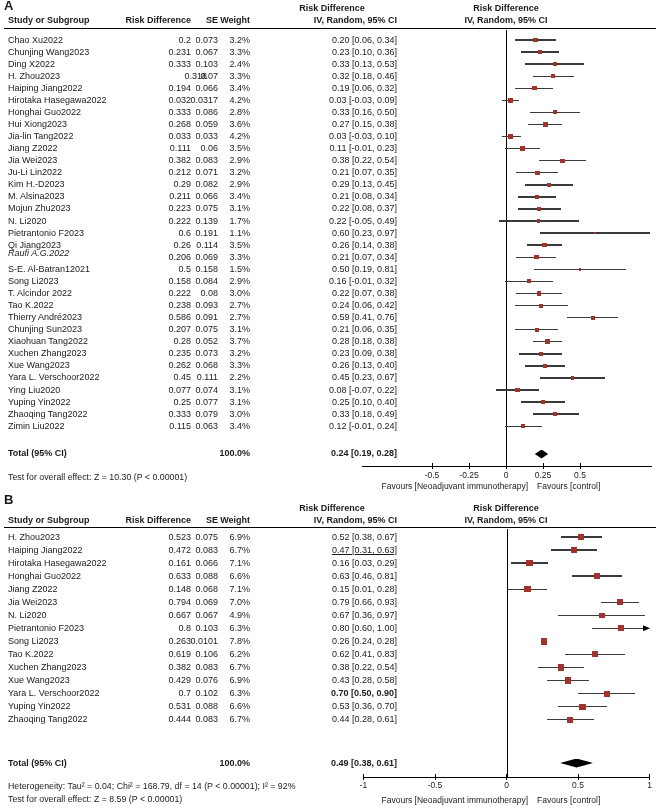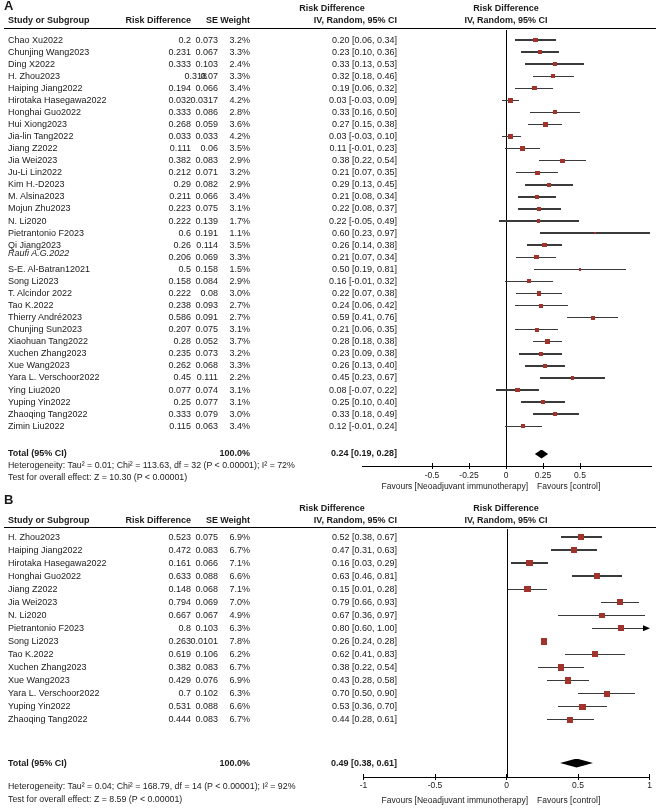--- a/index.html
+++ b/index.html
@@ -37,21 +37,20 @@
     <div class="abs b r" style="left:121px;top:15px;width:70px;">Risk Difference</div>
     <div class="abs b r" style="left:148px;top:15px;width:70px;">SE</div>
     <div class="abs b r" style="left:180px;top:15px;width:70px;">Weight</div>
     <div class="abs b r" style="left:277px;top:15px;width:120px;">IV, Random, 95% CI</div>
     <div class="abs b c" style="left:426px;top:15px;width:160px;">IV, Random, 95% CI</div>
     <div class="rule" style="left:4px;top:28px;width:652px;"></div>
 
     <div class="abs b" style="left:8px;top:448px;">Total (95% CI)</div>
     <div class="abs b r" style="left:180px;top:448px;width:70px;">100.0%</div>
     <div class="abs b r" style="left:277px;top:448px;width:120px;">0.24 [0.19, 0.28]</div>
-    <div class="abs small" style="left:8px;top:460px;">Heterogeneity: Tau² = 0.01; Chi² = 113.63, df = 32 (P &lt; 0.00001); I² = 72%</div>
     <div class="abs small" style="left:8px;top:472px;">Test for overall effect: Z = 10.30 (P &lt; 0.00001)</div>
 
     <div class="abs fav r" style="left:280px;top:481px;width:248px;">Favours [Neoadjuvant immunotherapy]</div>
     <div class="abs fav" style="left:537px;top:481px;">Favours [control]</div>
   <div class="zline" style="left: 506px; top: 30px; height: 436px;"></div>
       <div class="abs" style="left: 8px; top: 35px; width: 170px;">Chao Xu2022</div>
       <div class="abs r" style="left: 121px; top: 35px; width: 70px;">0.2</div>
       <div class="abs r" style="left: 148px; top: 35px; width: 70px;">0.073</div>
       <div class="abs r" style="left: 180px; top: 35px; width: 70px;">3.2%</div>
       <div class="abs r" style="left: 277px; top: 35px; width: 120px;">0.20 [0.06, 0.34]</div>
@@ -322,21 +321,21 @@
       <div class="abs r" style="left: 121px; top: 532px; width: 70px;">0.523</div>
       <div class="abs r" style="left: 148px; top: 532px; width: 70px;">0.075</div>
       <div class="abs r" style="left: 180px; top: 532px; width: 70px;">6.9%</div>
       <div class="abs r" style="left: 277px; top: 532px; width: 120px;">0.52 [0.38, 0.67]</div>
       <div class="ciline" style="left: 560.84px; top: 536.3px; width: 41.47px;"></div>
       <div class="marker" style="left: 578.137px; top: 533.848px; width: 6.30428px; height: 6.30428px;"></div>
       <div class="abs" style="left: 8px; top: 545px; width: 170px;">Haiping Jiang2022</div>
       <div class="abs r" style="left: 121px; top: 545px; width: 70px;">0.472</div>
       <div class="abs r" style="left: 148px; top: 545px; width: 70px;">0.083</div>
       <div class="abs r" style="left: 180px; top: 545px; width: 70px;">6.7%</div>
-      <div class="abs r" style="left: 277px; top: 545px; width: 120px;">0.47 [0.31, 0.63]</div>
+      <div class="abs r" style="left: 277px; top: 545px; width: 120px; text-decoration: underline;">0.47 [0.31, 0.63]</div>
       <div class="ciline" style="left: 550.83px; top: 549.35px; width: 45.76px;"></div>
       <div class="marker" style="left: 570.89px; top: 546.944px; width: 6.21225px; height: 6.21225px;"></div>
       <div class="abs" style="left: 8px; top: 558px; width: 170px;">Hirotaka Hasegawa2022</div>
       <div class="abs r" style="left: 121px; top: 558px; width: 70px;">0.161</div>
       <div class="abs r" style="left: 148px; top: 558px; width: 70px;">0.066</div>
       <div class="abs r" style="left: 180px; top: 558px; width: 70px;">7.1%</div>
       <div class="abs r" style="left: 277px; top: 558px; width: 120px;">0.16 [0.03, 0.29]</div>
       <div class="ciline" style="left: 510.79px; top: 562.4px; width: 37.18px;"></div>
       <div class="marker" style="left: 526.326px; top: 559.903px; width: 6.395px; height: 6.395px;"></div>
       <div class="abs" style="left: 8px; top: 571px; width: 170px;">Honghai Guo2022</div>
@@ -400,21 +399,21 @@
       <div class="abs r" style="left: 121px; top: 675px; width: 70px;">0.429</div>
       <div class="abs r" style="left: 148px; top: 675px; width: 70px;">0.076</div>
       <div class="abs r" style="left: 180px; top: 675px; width: 70px;">6.9%</div>
       <div class="abs r" style="left: 277px; top: 675px; width: 120px;">0.43 [0.28, 0.58]</div>
       <div class="ciline" style="left: 546.54px; top: 679.85px; width: 42.9px;"></div>
       <div class="marker" style="left: 564.695px; top: 677.398px; width: 6.30428px; height: 6.30428px;"></div>
       <div class="abs" style="left: 8px; top: 688px; width: 170px;">Yara L. Verschoor2022</div>
       <div class="abs r" style="left: 121px; top: 688px; width: 70px;">0.7</div>
       <div class="abs r" style="left: 148px; top: 688px; width: 70px;">0.102</div>
       <div class="abs r" style="left: 180px; top: 688px; width: 70px;">6.3%</div>
-      <div class="abs r" style="left: 277px; top: 688px; width: 120px;">0.70 [0.50, 0.90]</div>
+      <div class="abs r" style="left: 277px; top: 688px; width: 120px; font-weight: bold;">0.70 [0.50, 0.90]</div>
       <div class="ciline" style="left: 578px; top: 692.9px; width: 57.2px;"></div>
       <div class="marker" style="left: 603.588px; top: 690.588px; width: 6.02395px; height: 6.02395px;"></div>
       <div class="abs" style="left: 8px; top: 701px; width: 170px;">Yuping Yin2022</div>
       <div class="abs r" style="left: 121px; top: 701px; width: 70px;">0.531</div>
       <div class="abs r" style="left: 148px; top: 701px; width: 70px;">0.088</div>
       <div class="abs r" style="left: 180px; top: 701px; width: 70px;">6.6%</div>
       <div class="abs r" style="left: 277px; top: 701px; width: 120px;">0.53 [0.36, 0.70]</div>
       <div class="ciline" style="left: 557.98px; top: 705.95px; width: 48.62px;"></div>
       <div class="marker" style="left: 579.35px; top: 703.567px; width: 6.16571px; height: 6.16571px;"></div>
       <div class="abs" style="left: 8px; top: 714px; width: 170px;">Zhaoqing Tang2022</div>

